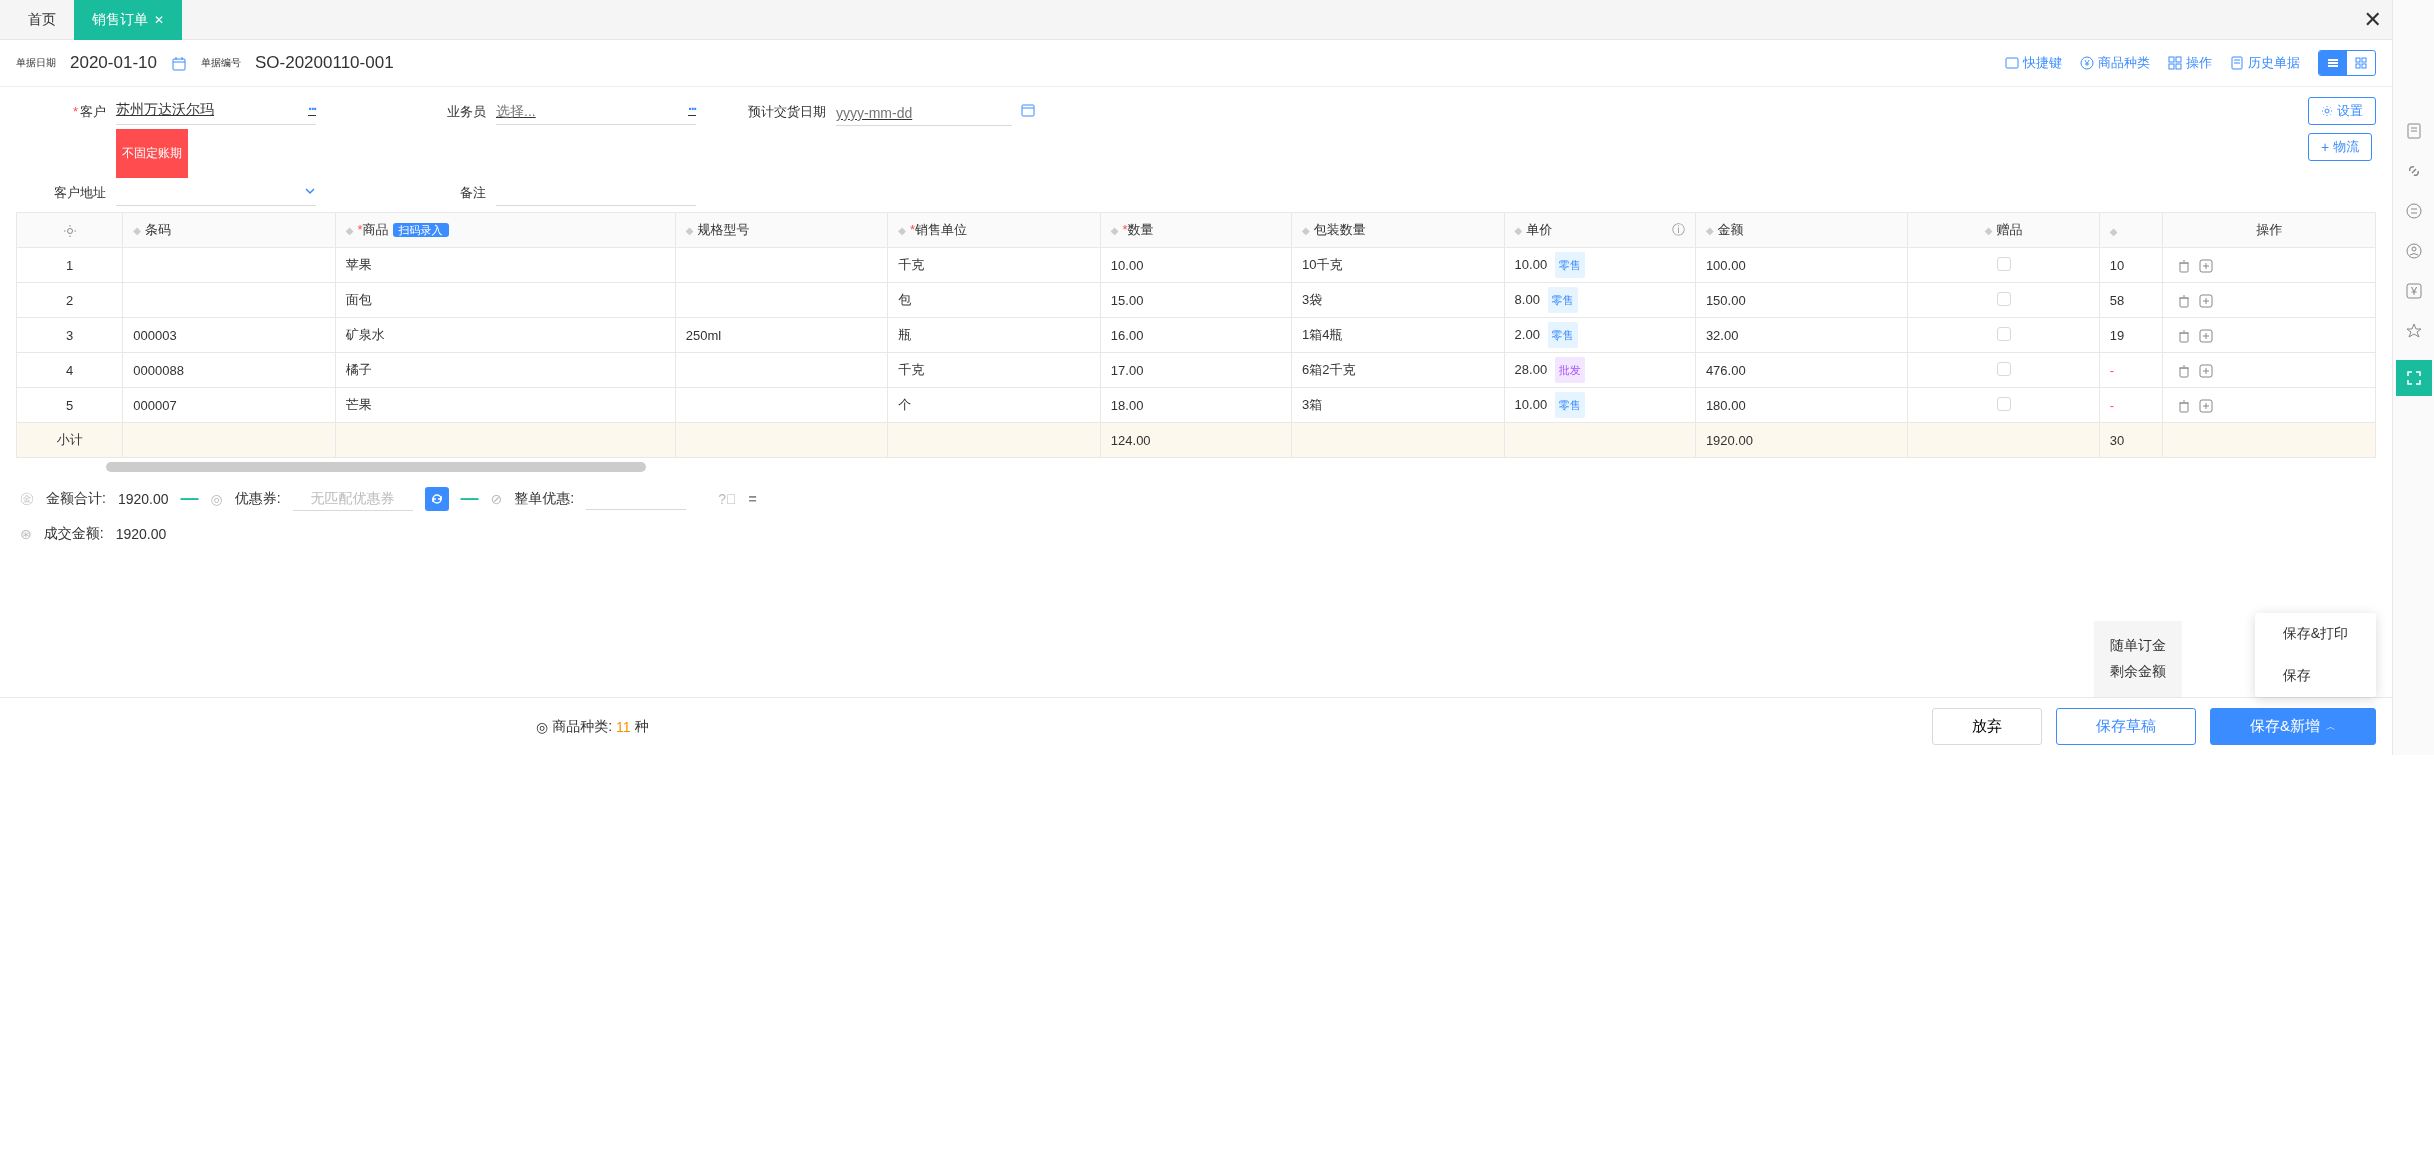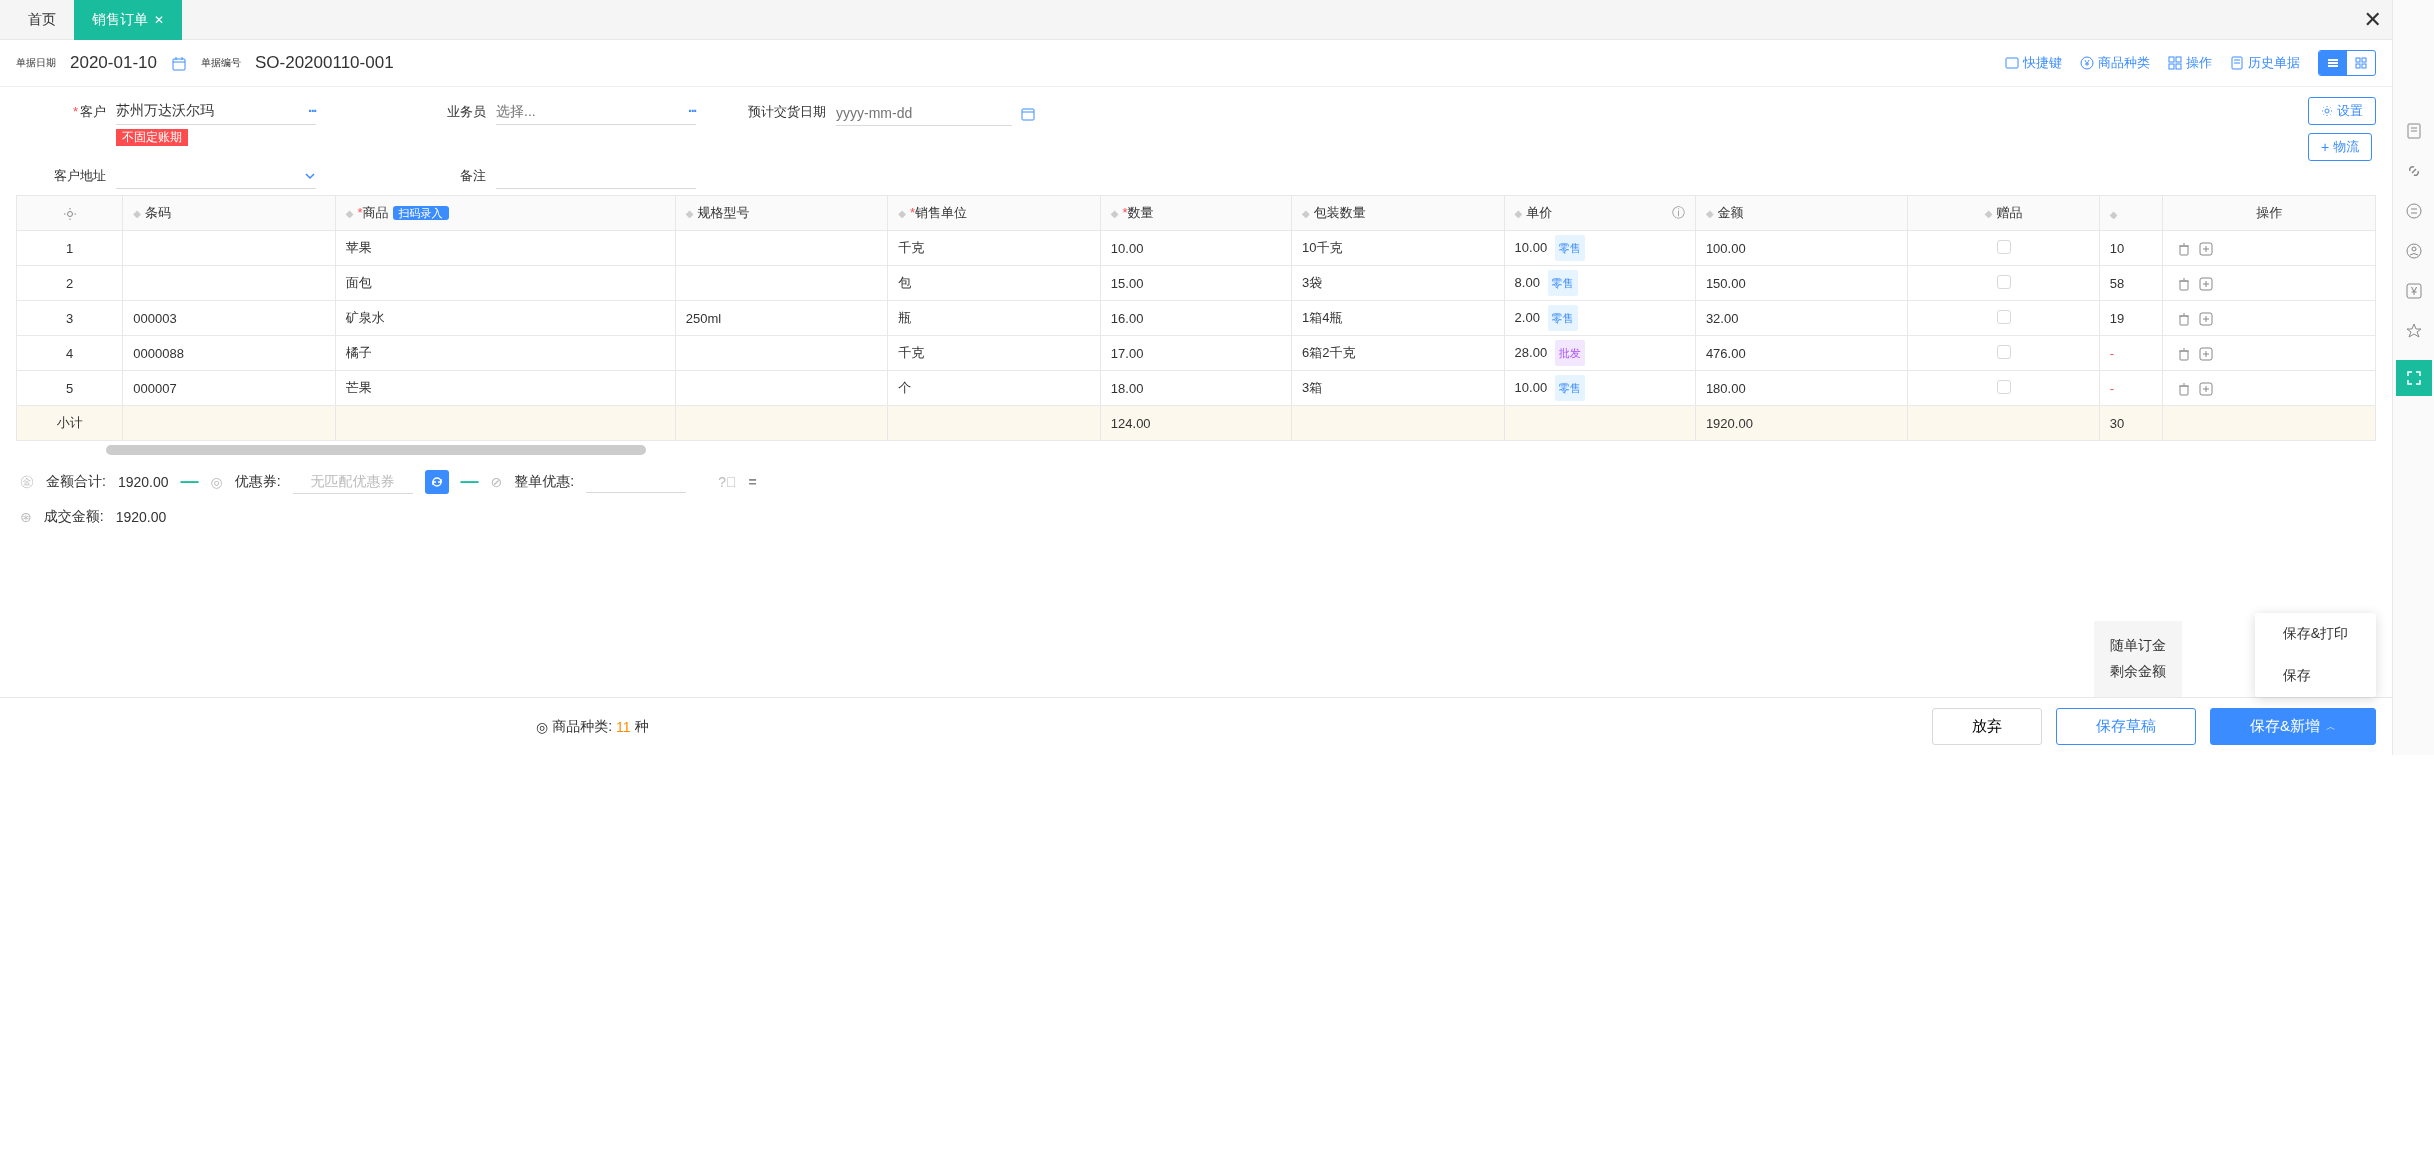--- a/index.html
+++ b/index.html
@@ -28,26 +28,26 @@
 .view-toggle { display: flex; border: 1px solid #3b8cff; border-radius: 3px; overflow: hidden; }
 .view-toggle .vt { width: 28px; height: 24px; display: flex; align-items: center; justify-content: center; cursor: pointer; }
 .view-toggle .vt.active { background: #3b8cff; color: #fff; }
 .view-toggle .vt:not(.active) { color: #3b8cff; }
 
 .form-section { padding: 10px 16px 6px; display: flex; flex-direction: column; gap: 0; }
 .form-row { display: flex; align-items: flex-start; gap: 30px; }
 .form-group { display: flex; align-items: flex-start; gap: 10px; }
 .form-group .flabel { width: 90px; text-align: right; font-size: 13px; color: #333; padding-top: 6px; }
 .form-group .flabel .req { color: #ff4d4f; margin-right: 2px; }
-.form-group .fvalue { min-width: 200px; border-bottom: 1px solid #d9d9d9; padding: 4px 0; display: flex; align-items: center; min-height: 28px; }
+.form-group .fvalue { min-width: 200px; border-bottom: 1px solid #d9d9d9; padding: 4px 0; display: flex; min-height: 28px; text-decoration: underline; }
 .form-group .fvalue input { border: none; outline: none; width: 100%; font-size: 14px; background: transparent; }
 .form-group .fvalue .more { color: #3b8cff; margin-left: auto; cursor: pointer; font-weight: bold; letter-spacing: -2px; }
 .form-group .fvalue .chev { color: #3b8cff; margin-left: auto; cursor: pointer; }
 .form-group .fvalue .cal2 { color: #3b8cff; margin-left: 8px; cursor: pointer; }
-.badge-red { background: #ff4d4f; color: #fff; font-size: 12px; padding: 0 6px; display: inline-block; margin-top: 4px; margin-left: 100px; }
+.badge-red { background: #ff4d4f; color: #fff; font-size: 12px; padding: 16px 6px; display: inline-block; margin-top: 4px; margin-left: 100px; }
 .right-buttons { margin-left: auto; display: flex; flex-direction: column; gap: 8px; align-items: flex-start; }
 .btn-outline { border: 1px solid #3b8cff; color: #3b8cff; background: #fff; padding: 4px 12px; border-radius: 3px; cursor: pointer; display: flex; align-items: center; gap: 4px; font-size: 13px; }
 
 .table-wrap { padding: 0 16px; position: relative; }
 .data-table { width: 100%; border-collapse: collapse; table-layout: fixed; }
 .data-table th, .data-table td { border: 1px solid #e8e8e8; padding: 8px 10px; text-align: left; font-size: 13px; white-space: nowrap; overflow: hidden; }
 .data-table th { background: #fafafa; font-weight: normal; color: #333; }
 .data-table th .req { color: #ff4d4f; }
 .data-table th .sort { color: #ccc; font-size: 10px; margin-right: 4px; }
 .data-table td.center, .data-table th.center { text-align: center; }

